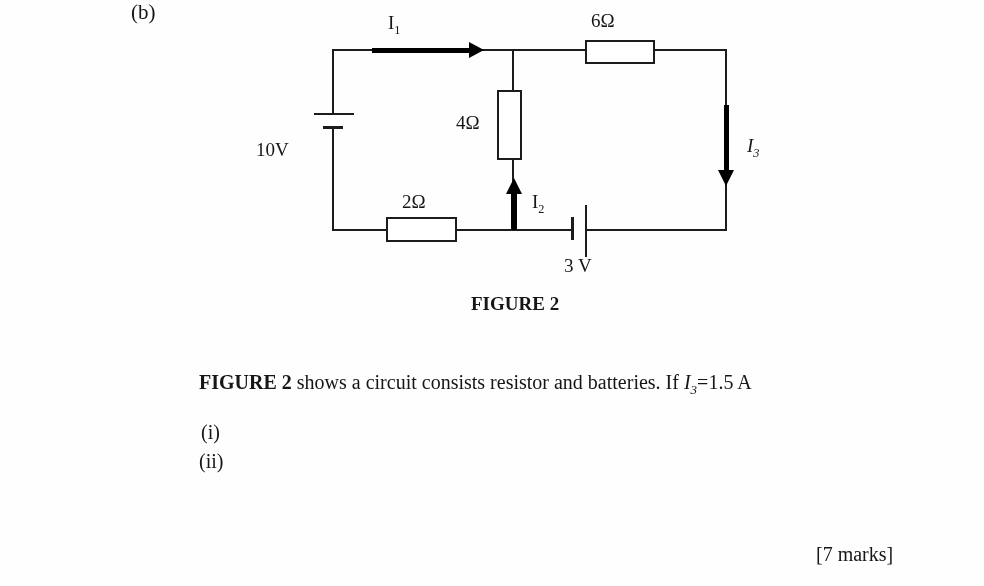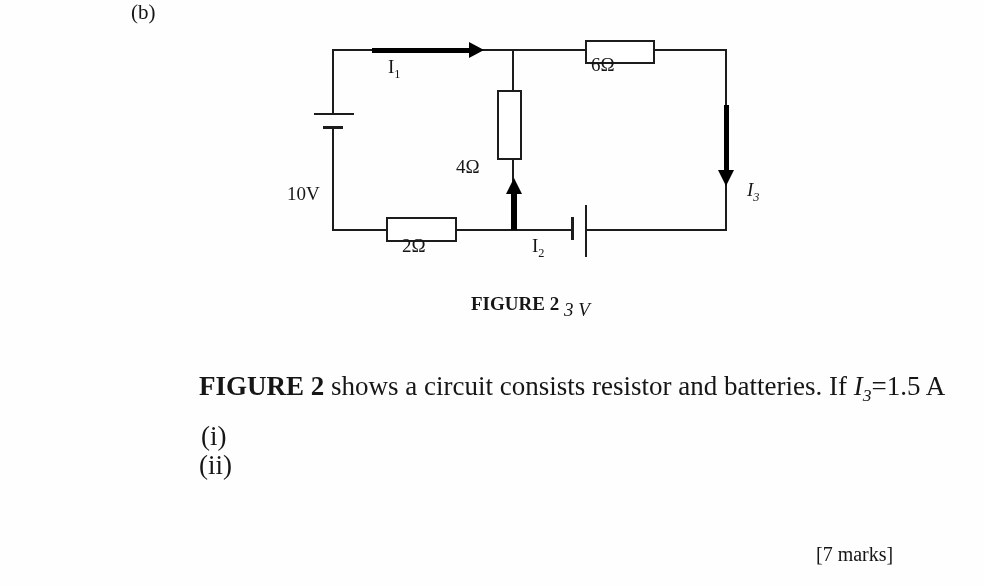--- a/index.html
+++ b/index.html
@@ -15,23 +15,23 @@
     position:absolute; background:#ffffff; border:2px solid #1c1c1c;
     box-sizing:border-box; z-index:2;
   }
   .plate { position:absolute; background:#1c1c1c; z-index:2; }
   .arrow-shaft { position:absolute; background:#000; z-index:3; }
   .arrow-head { position:absolute; width:0; height:0; z-index:3; }
   .head-right { border-top:8px solid transparent; border-bottom:8px solid transparent; border-left:15px solid #000; }
   .head-up    { border-left:8px solid transparent; border-right:8px solid transparent; border-bottom:16px solid #000; }
   .head-down  { border-left:8px solid transparent; border-right:8px solid transparent; border-top:16px solid #000; }
   
-  .clabel { position:absolute; font-size:19px; z-index:4; white-space:nowrap;margin-top:44px; }
+  .clabel { position:absolute; font-size:19px; z-index:4; white-space:nowrap; }
   .caption { position:absolute; font-weight:bold; font-size:19px; z-index:4; white-space:nowrap; }
-  .qline { position:absolute; font-size:27px; white-space:nowrap; }
+  .qline { position:absolute; font-size:20px; white-space:nowrap; }
   .var { font-style:italic; }
   sub { font-size:0.65em; }
 </style>
 </head>
 <body>
 
 <div class="canvas">
 
   <div class="abs" style="left:131px; top:0px; font-size:21px;">(b)</div>
 
@@ -40,25 +40,25 @@
     <div class="wire" style="left:333px; top:49px; width:394px; height:2px;"></div>
     <div class="wire" style="left:332px; top:49px; width:2px; height:66px;"></div>
     <div class="wire" style="left:332px; top:127px; width:2px; height:104px;"></div>
     <div class="wire" style="left:725px; top:49px; width:2px; height:182px;"></div>
     <div class="wire" style="left:332px; top:229px; width:241px; height:2px;"></div>
     <div class="wire" style="left:586px; top:229px; width:141px; height:2px;"></div>
     <div class="wire" style="left:512px; top:49px; width:2px; height:182px;"></div>
 
     <div class="plate" style="left:314px; top:113px; width:40px; height:2px;"></div>
     <div class="plate" style="left:323px; top:126px; width:20px; height:3px;"></div>
-    <div class="clabel" style="left:287px; top:139px;text-align:center;">10V</div>
+    <div class="clabel" style="left:256px; top:139px;text-align:center;">10V</div>
 
     <div class="plate" style="left:571px; top:217px; width:3px; height:23px;"></div>
     <div class="plate" style="left:585px; top:205px; width:2px; height:52px;"></div>
-    <div class="clabel" style="left:564px; top:255px;font-style:italic;">3 V</div>
+    <div class="clabel" style="left:564px; top:255px;">3 V</div>
 
     <div class="resistor" style="left:585px; top:40px; width:70px; height:24px;"></div>
     <div class="clabel" style="left:591px; top:10px;">6Ω</div>
 
     <div class="resistor" style="left:497px; top:90px; width:25px; height:70px;"></div>
     <div class="clabel" style="left:456px; top:112px;">4Ω</div>
 
     <div class="resistor" style="left:386px; top:217px; width:71px; height:25px;"></div>
     <div class="clabel" style="left:402px; top:191px;">2Ω</div>
 

